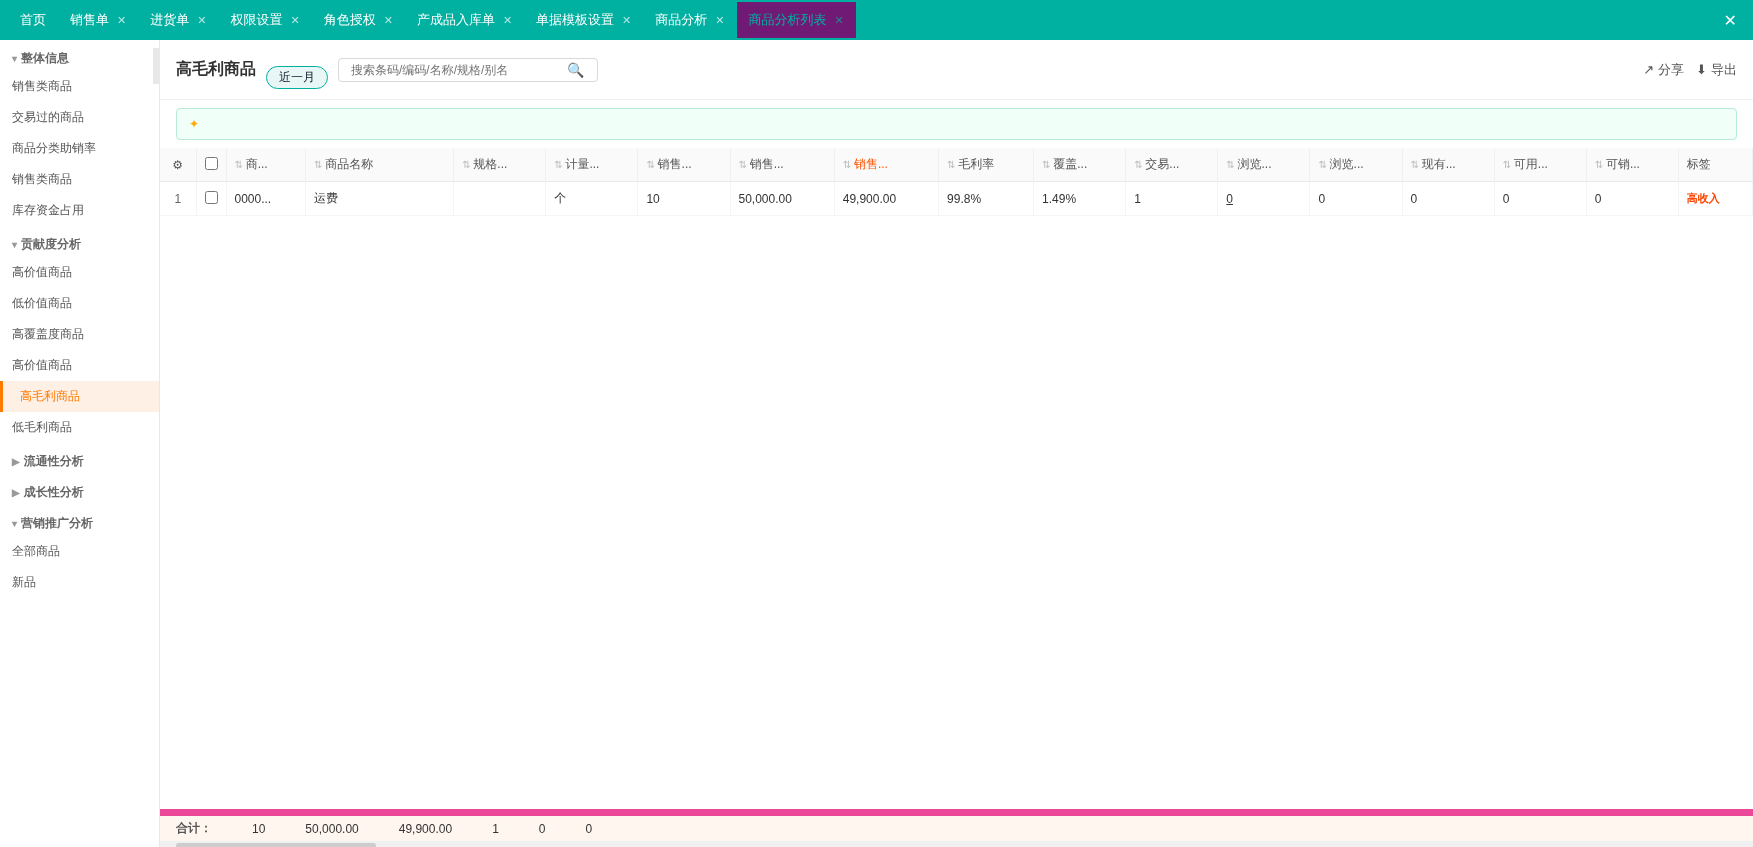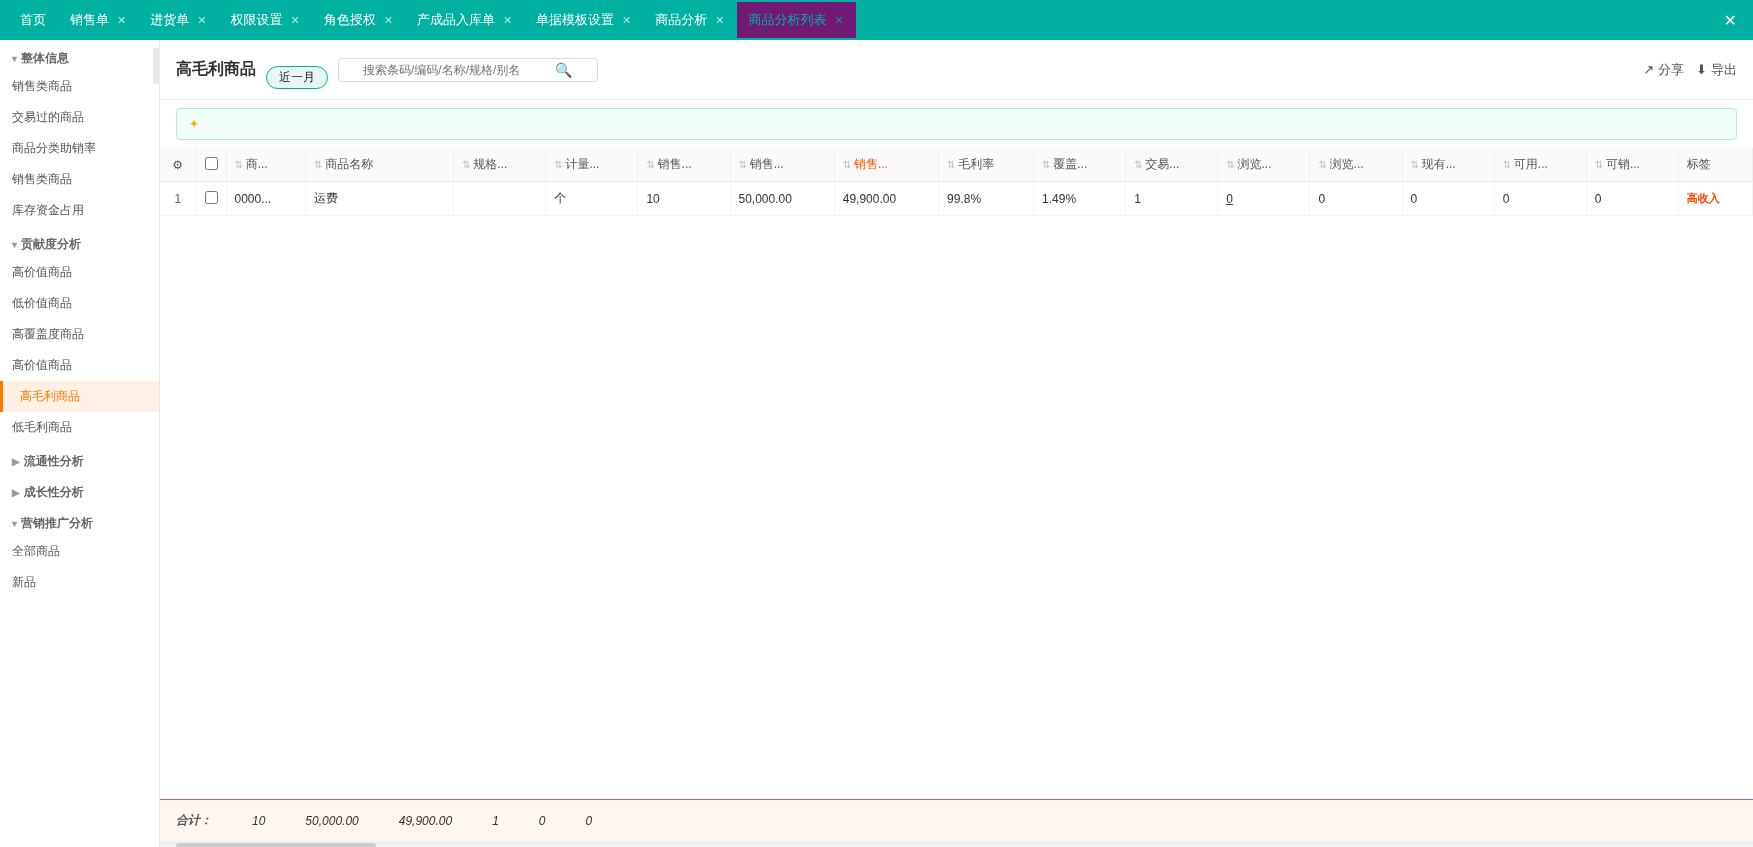--- a/index.html
+++ b/index.html
@@ -133,21 +133,21 @@
       color: #0f172a;
       font-size: 12px;
       cursor: pointer;
       margin-top: 16px;
     }
     .search-box {
       display: flex;
       align-items: center;
       border: 1px solid #d9d9d9;
       border-radius: 4px;
-      padding: 3px 24px;
+      padding: 3px 12px;
       gap: 6px;
       flex: 1;
       max-width: 260px;
     }
     .search-box input {
       border: none;
       outline: none;
       font-size: 12px;
       background: transparent;
       flex: 1;
@@ -236,27 +236,26 @@
       color: #333;
       text-decoration: underline;
       cursor: pointer;
     }
     .row-num { color: #666; text-align: center; }
     .checkbox-cell { text-align: center; }
 
     
     .footer-total {
       background: #fff7ef;
-      border-top: 1px solid #ec4899;
-      padding: 12px 16px;
+      border-top: 7px solid #ec4899;
+      padding: 4px 16px;
       display: flex;
       align-items: center;
       gap: 40px;
       font-size: 12px;
-      font-style: italic;
     }
     .footer-total .total-label { color: #555; font-weight: bold; }
     .footer-total .total-val { color: #333; }
 
     
     .bottom-scroll {
       height: 10px;
       background: #f0f0f0;
       display: flex;
       align-items: center;

